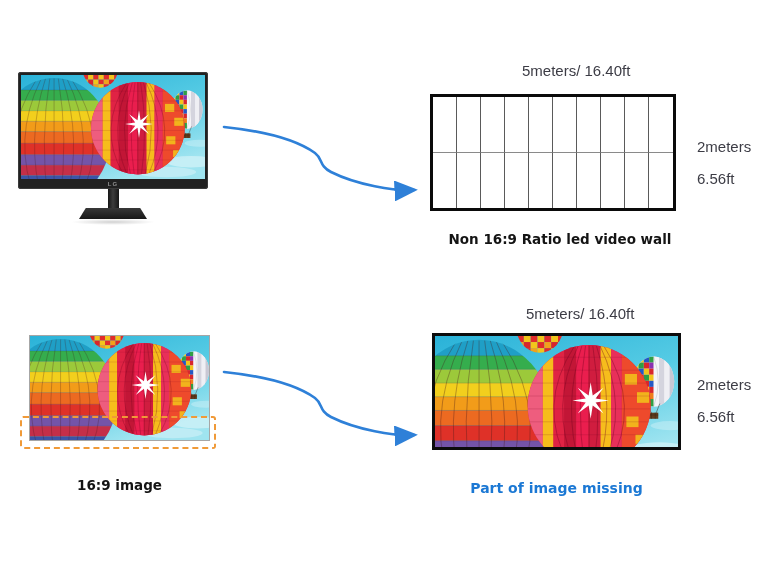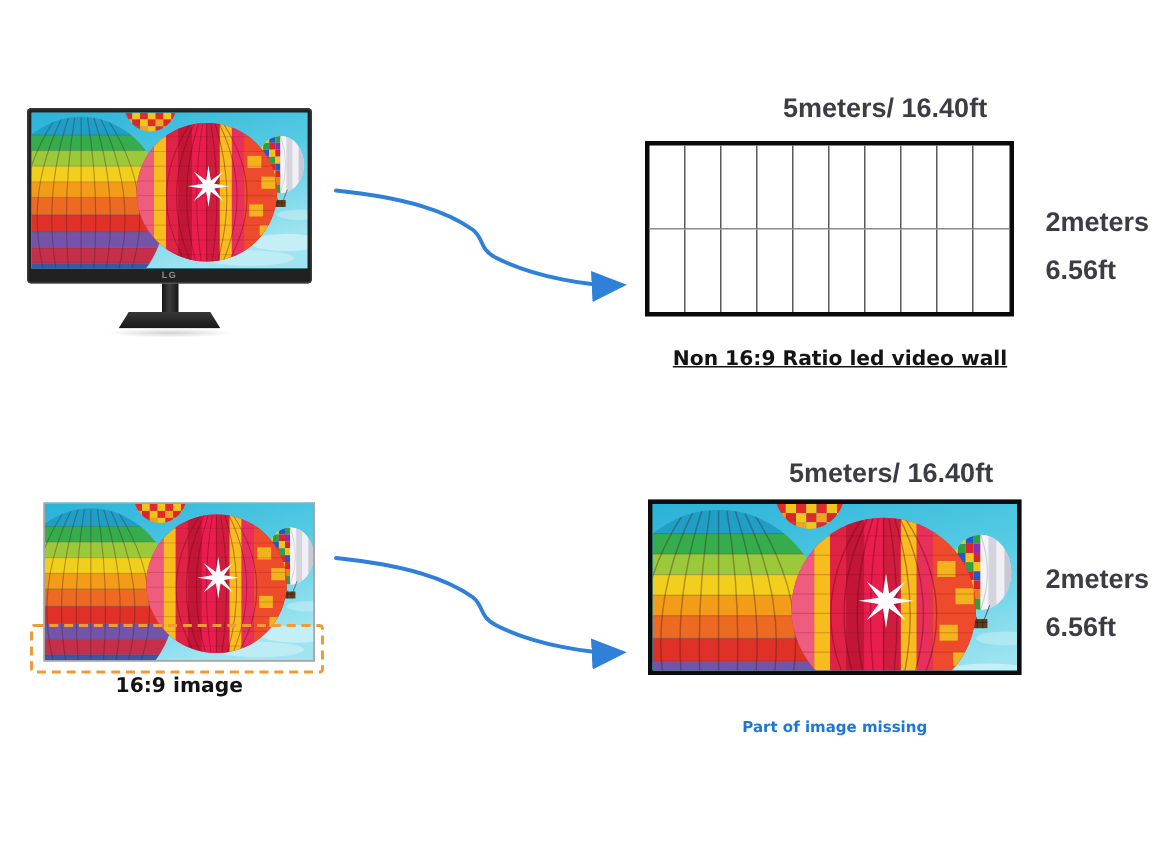--- a/index.html
+++ b/index.html
@@ -20,22 +20,22 @@
         background:linear-gradient(90deg,#161616,#3d3d3d 45%,#161616);}
   .base{position:absolute;left:50%;top:136px;width:68px;height:11px;margin-left:-34px;
         background:linear-gradient(#383838,#181818);
         clip-path:polygon(10% 0,90% 0,100% 100%,0 100%);}
   .base-shadow{position:absolute;left:50%;top:147px;width:84px;height:6px;margin-left:-42px;
         background:radial-gradient(ellipse at center,rgba(0,0,0,.18),rgba(0,0,0,0) 70%);}
 
   
   .caption{font-family:"DejaVu Sans",sans-serif;font-weight:700;color:var(--caption-text);
            font-size:13.5px;text-align:center;}
-  .dim-label{font-size:18px;color:var(--dimension-text);white-space:nowrap;font-weight:bold;}
-  .blue-caption{font-family:"DejaVu Sans",sans-serif;font-weight:700;font-size:10px;
+  .dim-label{font-size:15px;color:var(--dimension-text);white-space:nowrap;}
+  .blue-caption{font-family:"DejaVu Sans",sans-serif;font-weight:700;font-size:14px;
                 color:var(--missing-blue);text-align:center;}
 
   
   .wall-grid{left:430px;top:94px;width:246px;height:117px;border:3px solid #0a0a0a;
              box-sizing:border-box;display:grid;background:#fff;}
   .wall-grid .cell{box-sizing:border-box;}
 
   
   .src-image{left:29px;top:335px;width:181px;height:106px;border:1px solid #a6a6a6;
              box-sizing:border-box;overflow:hidden;background:#39bedd;}
@@ -266,29 +266,29 @@
       <div class="cell" style="border-right: 1px solid rgb(90, 90, 90);"></div>
       <div class="cell" style="border-right: 1px solid rgb(90, 90, 90);"></div>
       <div class="cell" style="border-right: 1px solid rgb(90, 90, 90);"></div>
       <div class="cell" style="border-right: 1px solid rgb(90, 90, 90);"></div>
       <div class="cell" style="border-right: 1px solid rgb(90, 90, 90);"></div>
       <div class="cell" style="border-right: 1px solid rgb(90, 90, 90);"></div>
       <div class="cell"></div>
     </div>
   <div class="abs dim-label" style="left:697px;top:138px;">2meters</div>
   <div class="abs dim-label" style="left:697px;top:170px;">6.56ft</div>
-  <div class="abs caption" style="left:435px;top:231px;width:250px;text-decoration:underline;">Non 16:9 Ratio led video wall</div>
+  <div class="abs caption" style="left:435px;top:231px;width:250px;">Non 16:9 Ratio led video wall</div>
 
   <div class="abs src-image">
     <svg class="scene-svg" viewBox="0 0 320 180" preserveAspectRatio="xMidYMid slice">
         <use href="#balloon-scene"></use>
       </svg>
   </div>
   <div class="abs crop-dashed"></div>
-  <div class="abs caption" style="left:29px;top:449px;width:181px;text-align:center;">16:9 image</div>
+  <div class="abs caption" style="left:29px;top:477px;width:181px;text-align:center;">16:9 image</div>
 
   <div class="abs dim-label" style="left:526px;top:305px;">5meters/ 16.40ft</div>
   <div class="abs wall-frame">
     <svg class="scene-svg" viewBox="0 0 320 180" preserveAspectRatio="xMidYMin slice">
         <use href="#balloon-scene"></use>
       </svg>
   </div>
   <div class="abs dim-label" style="left:697px;top:376px;">2meters</div>
   <div class="abs dim-label" style="left:697px;top:408px;">6.56ft</div>
   <div class="abs blue-caption" style="left:432px;top:480px;width:249px;">Part of image missing</div>

